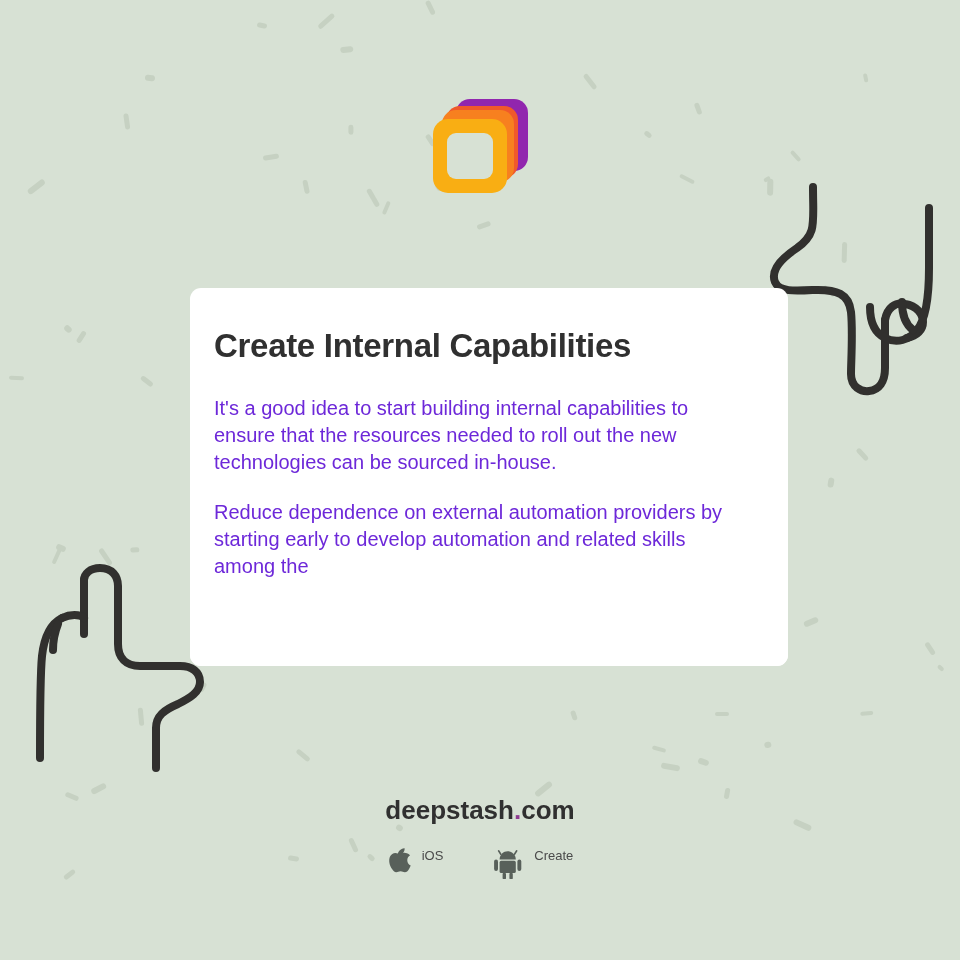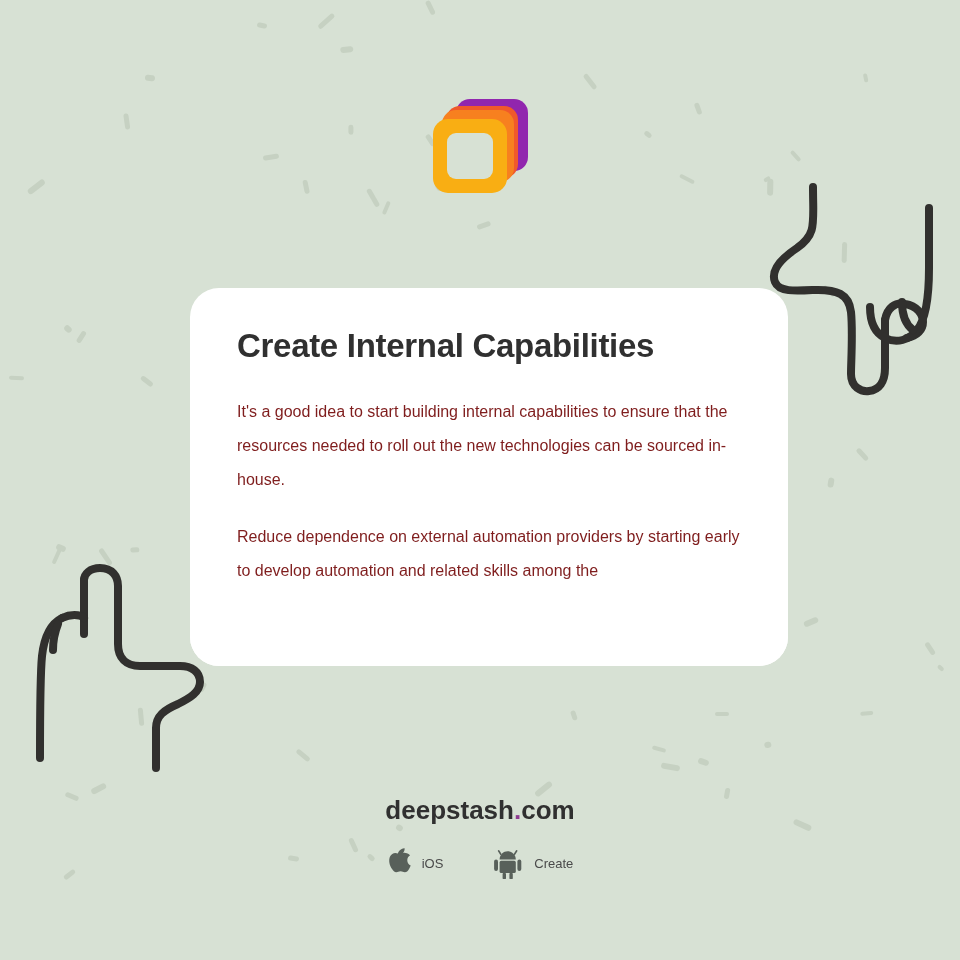--- a/index.html
+++ b/index.html
@@ -103,37 +103,37 @@
   }
 
   
   #card {
     position: absolute;
     left: 190px;
     top: 288px;
     width: 598px;
     height: 378px;
     background: #ffffff;
-    border-radius: 29px;
+    border-radius: 11px;
     overflow: hidden;
     box-sizing: border-box;
-    padding: 38px 46px 0 47px;
+    padding: 38px 46px 0 24px;
   }
   #card-title {
     font-size: 33px;
     font-weight: bold;
     color: #303030;
     letter-spacing: -0.3px;
     margin: 0 0 29px 0;
     line-height: 1.2;
   }
   .card-para {
-    font-size: 16px;
-    line-height: 34px;
-    color: #7f1d1d;
+    font-size: 20px;
+    line-height: 27px;
+    color: #6d28d9;
     margin: 0 0 23px 0;
     font-weight: normal;
   }
   #card-fade {
     position: absolute;
     left: 0;
     right: 0;
     bottom: 0;
     height: 92px;
     background: linear-gradient(to bottom,
@@ -177,21 +177,20 @@
 
   #stores {
     margin-top: 25px;
     display: flex;
     justify-content: center;
     align-items: center;
     gap: 48px;
   }
   .store {
     display: flex;
-    align-items: center;
     gap: 9px;
   }
   .store-label {
     font-size: 13px;
     color: #4a4a4a;
   }
   .store-icon svg { display: block; }
   .store-icon svg path,
   .store-icon svg rect,
   .store-icon svg circle,

